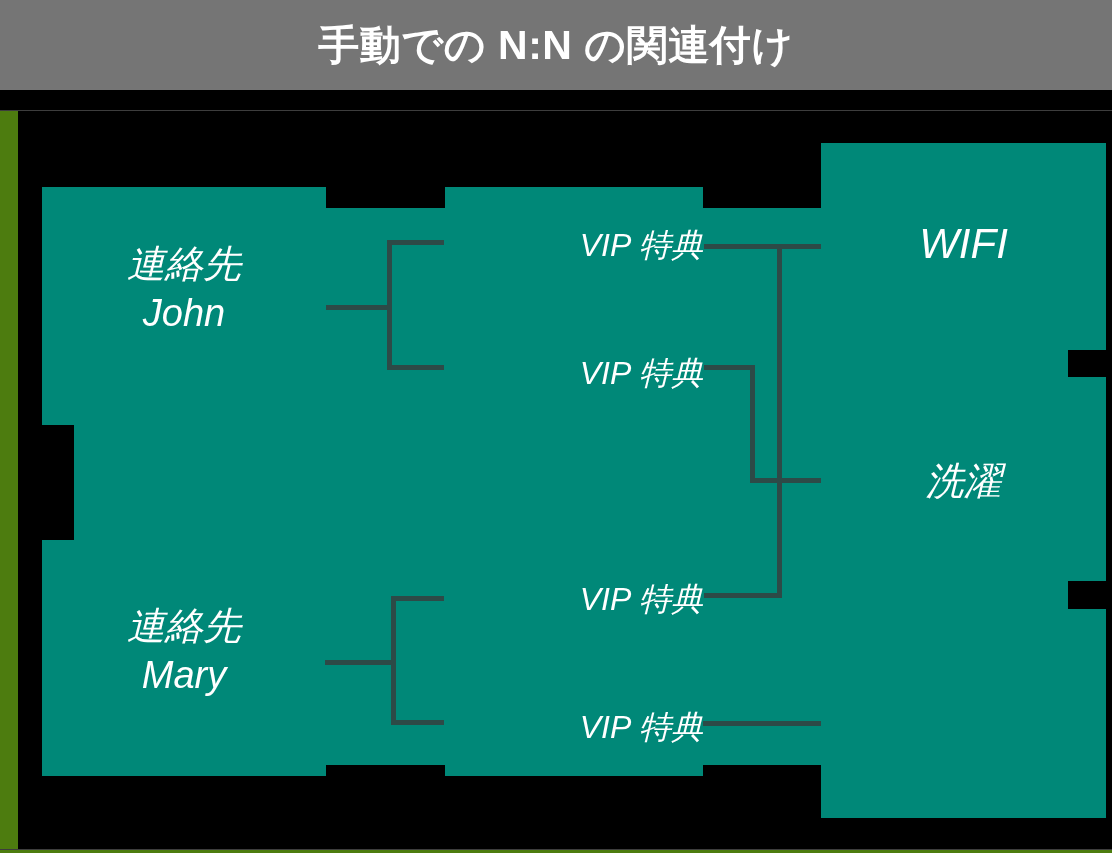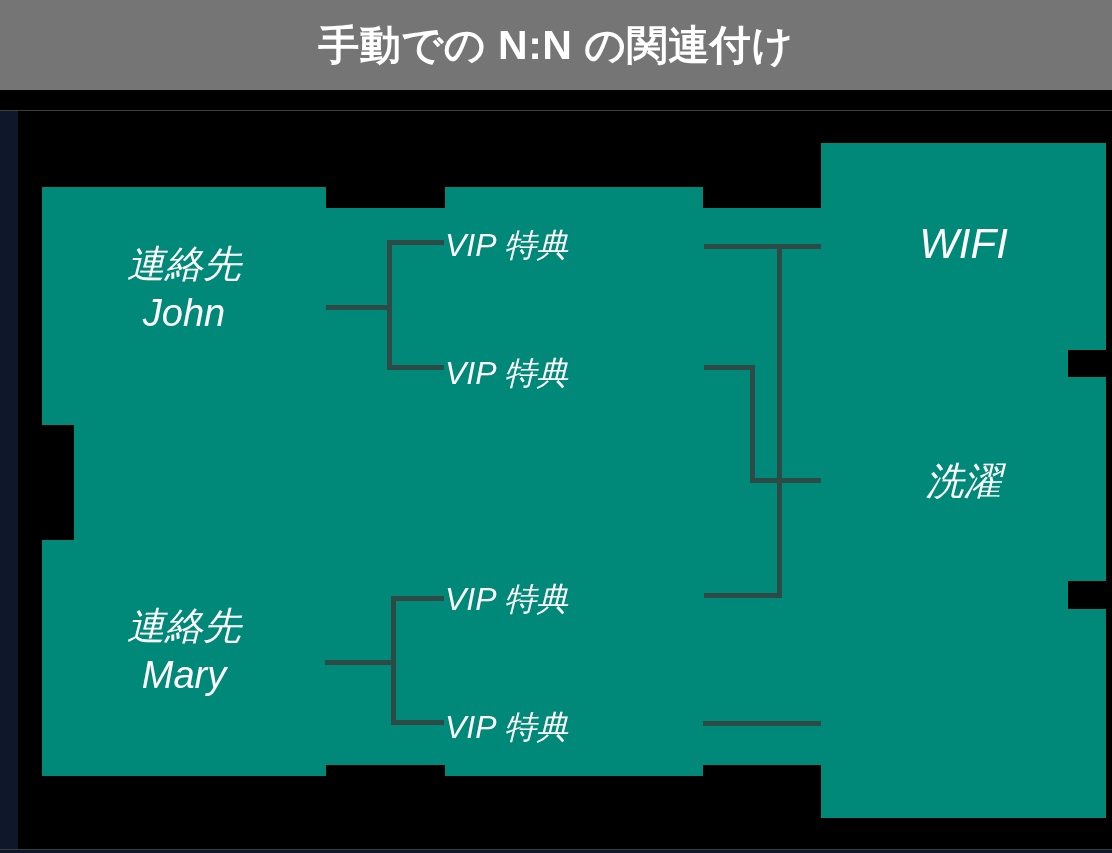--- a/index.html
+++ b/index.html
@@ -11,21 +11,21 @@
     width: 1112px;
     height: 853px;
     overflow: hidden;
     font-family: "Liberation Sans", "DejaVu Sans", sans-serif;
   }
 
   #page {
     position: relative;
     width: 1112px;
     height: 853px;
-    background: #0f172a;
+    background: #4d7c0f;
   }
 
   
   .header-bar {
     position: absolute;
     left: 0;
     top: 0;
     width: 1112px;
     height: 90px;
     background: #757575;
@@ -111,21 +111,21 @@
     pointer-events: none;
   }
   .node-contact-john { left: 24px;  top: 129px; width: 284px; }
   .node-contact-mary { left: 24px;  top: 491px; width: 284px; }
 
   .node-vip {
     position: absolute;
     color: #ffffff;
     font-size: 32px;
     line-height: 1;
-    text-align: left;
+    text-align: right;
     width: 258px;
     left: 427px;
     white-space: nowrap;
   }
   .vip-1 { top: 118px; }
   .vip-2 { top: 246px; }
   .vip-3 { top: 472px; }
   .vip-4 { top: 600px; }
 
   .node-amen {

